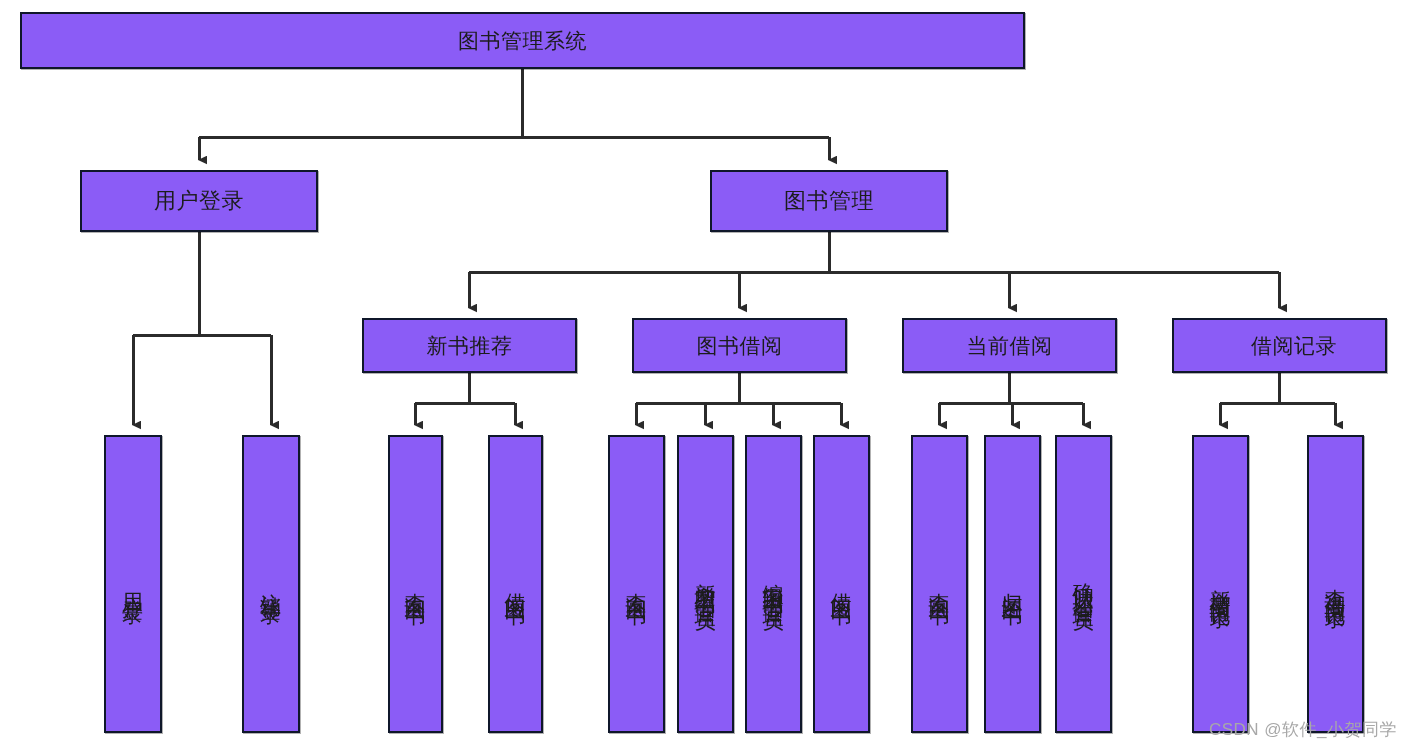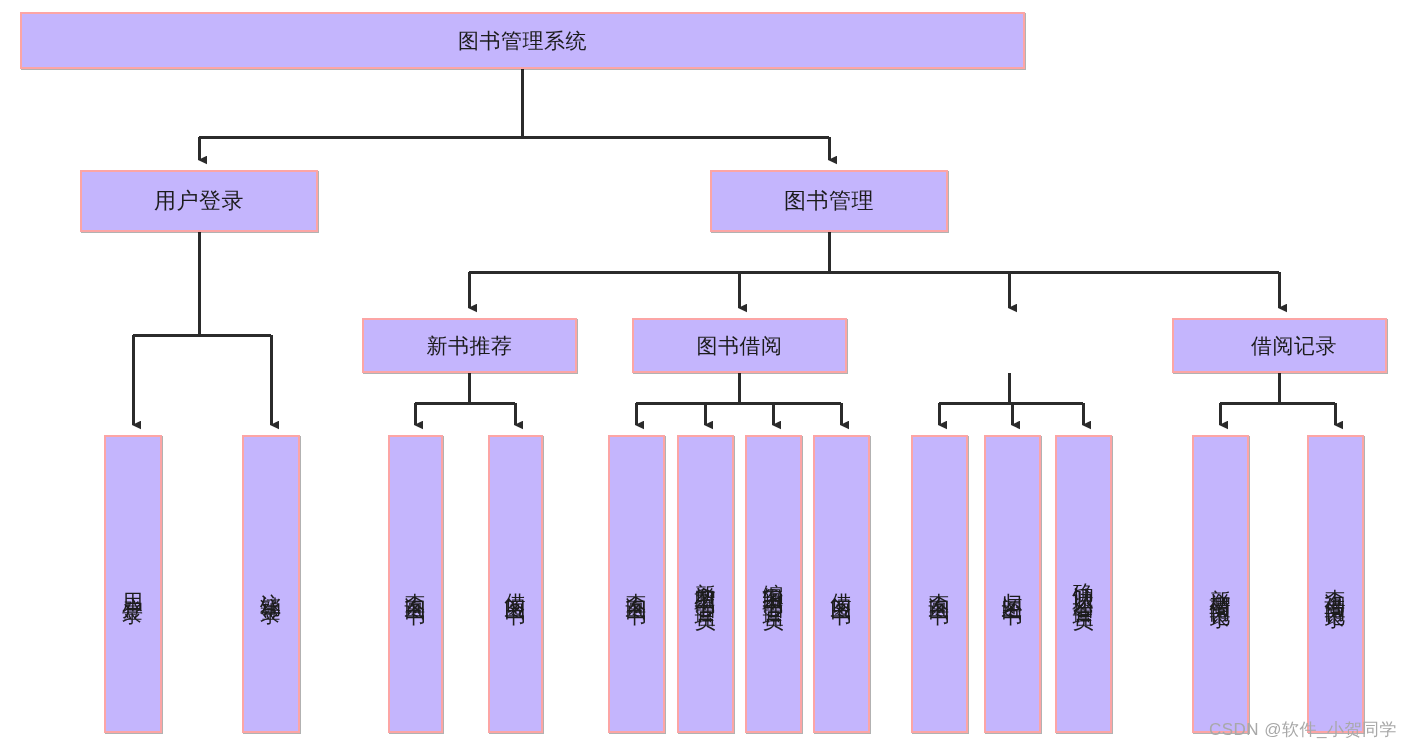--- a/index.html
+++ b/index.html
@@ -17,22 +17,22 @@
   #diagram-root {
     position: absolute;
     left: 0;
     top: 0;
     width: 1405px;
     height: 747px;
   }
   .node-box {
     position: absolute;
     box-sizing: border-box;
-    border: 2px solid #fca5a5;
-    background: #c4b5fd;
+    border: 2px solid #0f172a;
+    background: #8b5cf6;
     box-shadow: 1px 1px 0 rgba(0,0,0,0.30);
     display: flex;
     align-items: center;
     justify-content: center;
   }
   .node-label-h {
     font-size: 21px;
     color: #1c1c1c;
     line-height: 1.1;
     letter-spacing: 0.5px;
@@ -138,20 +138,23 @@
   </div>
 
   <div class="node-box lvl1" style="left:710px; top:170px; width:238px; height:62px;">
     <span class="node-label-h">图书管理</span>
   </div>
 
   <div class="node-box lvl2" style="left:632px; top:318px; width:215px; height:55px;text-align:right;">
     <span class="node-label-h">图书借阅</span>
   </div>
 
+  <div class="node-box lvl2" style="left:902px; top:318px; width:215px; height:55px;">
+    <span class="node-label-h">当前借阅</span>
+  </div>
 
   <div class="node-box lvl2" style="left:1172px; top:318px; width:215px; height:55px;padding-left:29px;">
     <span class="node-label-h">借阅记录</span>
   </div>
 
   <div class="node-box leaf" style="left:104px; top:435px; width:58px; height:298px;">
     <span class="node-label-v">用户登录</span>
   </div>
 
   <div class="node-box leaf" style="left:242px; top:435px; width:58px; height:298px;">

